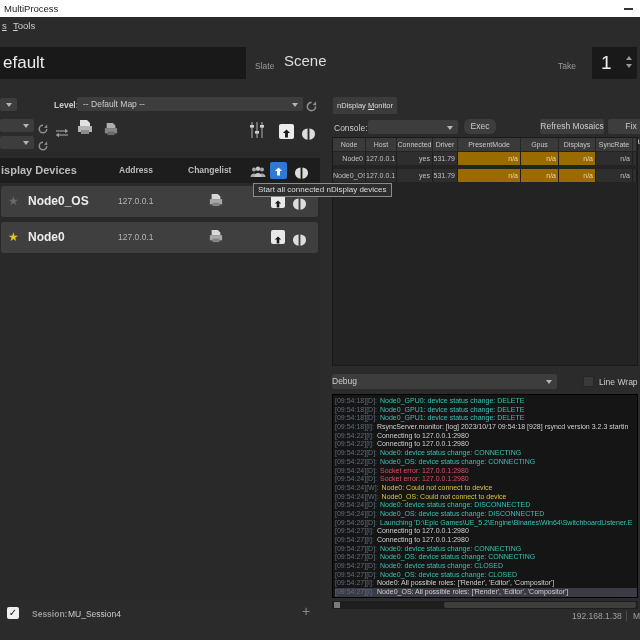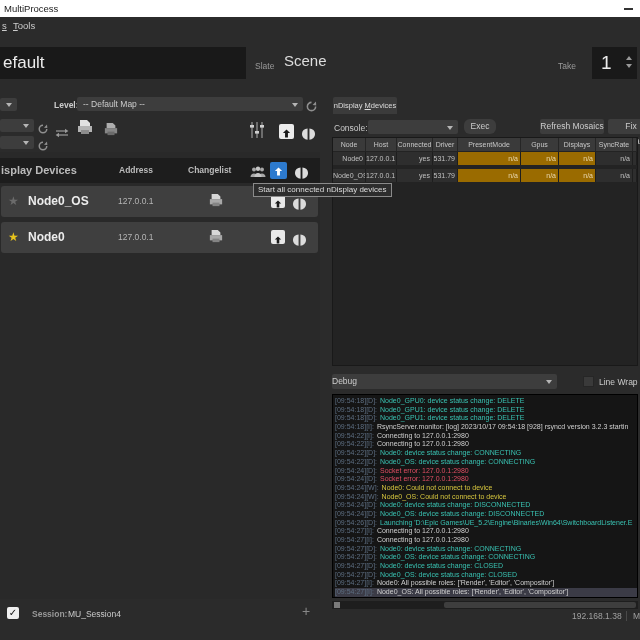--- a/index.html
+++ b/index.html
@@ -262,21 +262,21 @@
           </svg></span>
         <span class="dev-connect"><svg width="15" height="12" viewBox="0 0 16 12">
             <path d="M7 0A6 6 0 0 0 7 12Z" fill="#dcdcdc"></path>
             <path d="M9 0A6 6 0 0 1 9 12Z" fill="#dcdcdc"></path>
           </svg></span>
       </div>
     </div>
 
   <div class="abs tooltip">Start all connected nDisplay devices</div>
 
-  <div class="abs tab"><span>nDisplay </span><span class="accel">M</span><span>devices</span></div>
+  <div class="abs tab"><span>nDisplay </span><span class="accel">M</span><span>onitor</span></div>
   <div class="abs console-label">Console:</div>
   <div class="abs dd console-dd"><span></span><span class="caret"></span></div>
   <div class="abs btn exec-btn">Exec</div>
   <div class="abs btn rmos-btn">Refresh Mosaics</div>
   <div class="abs btn fix-btn">Fix ExeFlags</div>
 
   <div class="abs mtable">
     <div class="mhead">
       <span class="c1">Node</span>
       <span class="c2">Host</span>

